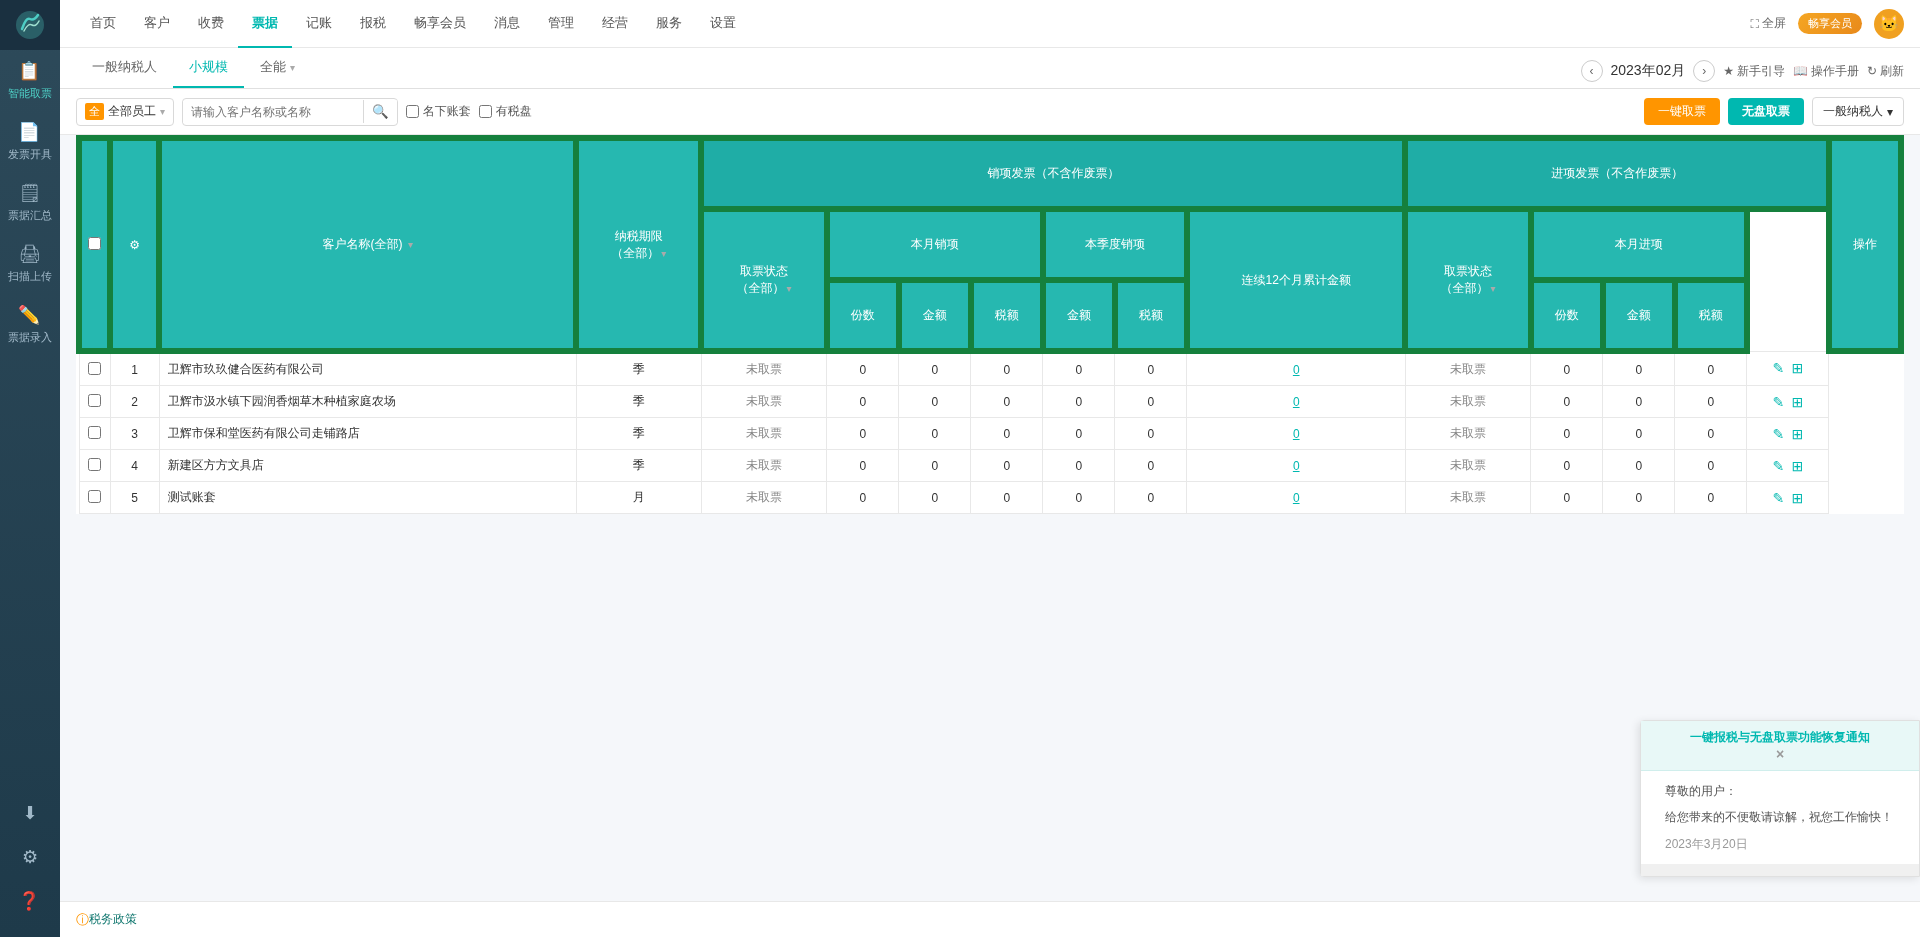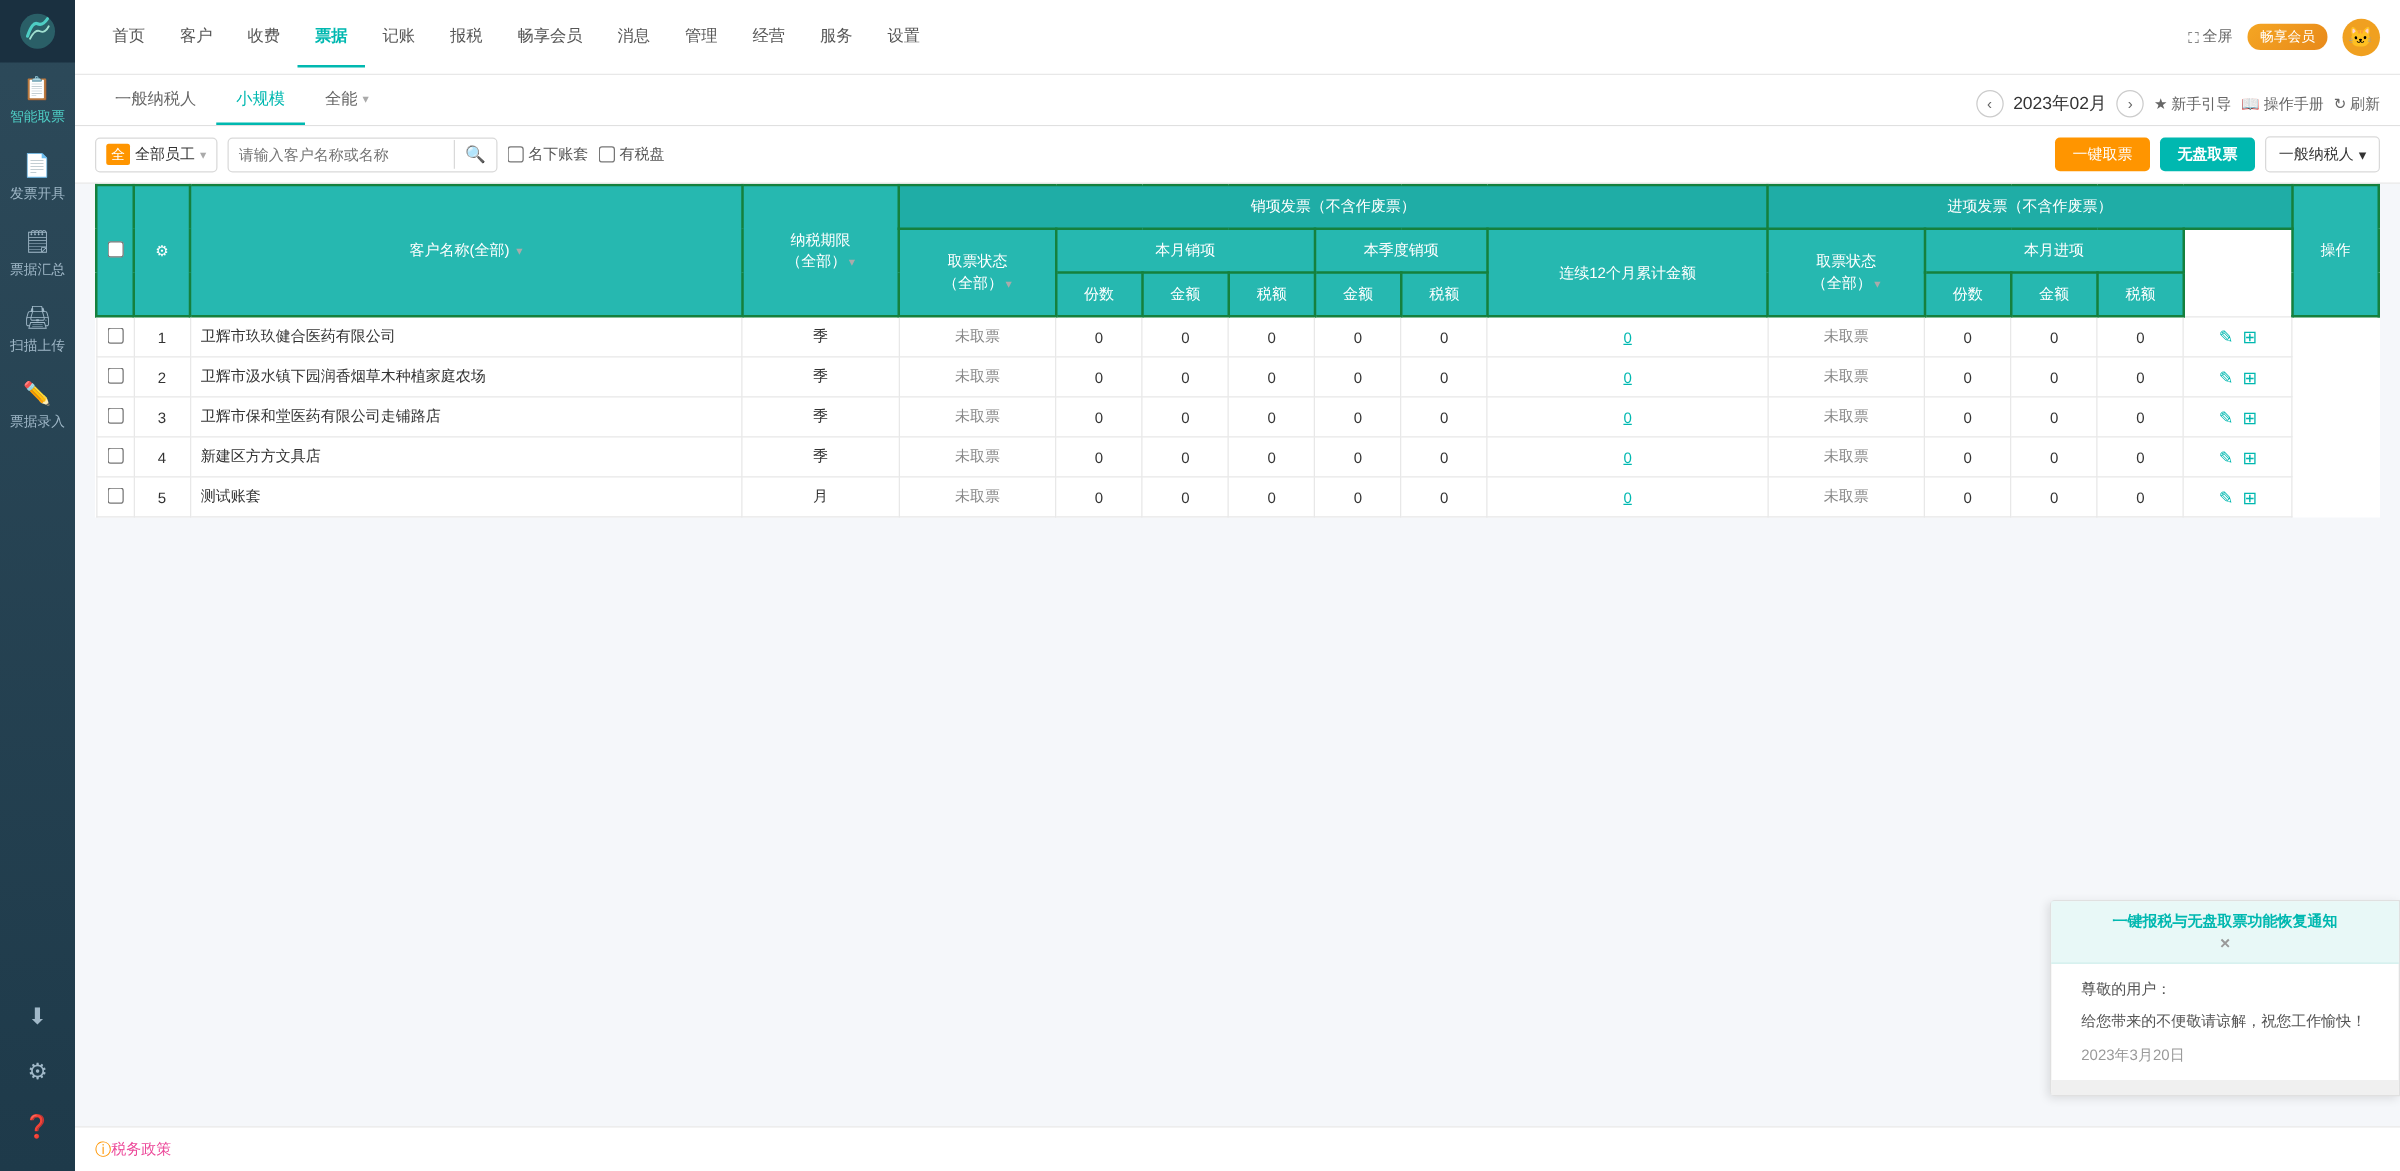--- a/index.html
+++ b/index.html
@@ -61,21 +61,21 @@
     
     .main-area {
       flex: 1;
       display: flex;
       flex-direction: column;
       overflow: hidden;
     }
 
     
     .topnav {
-      height: 60px;
+      height: 48px;
       background: #fff;
       display: flex;
       align-items: center;
       padding: 0 16px;
       border-bottom: 1px solid #e8e8e8;
       flex-shrink: 0;
     }
     .topnav-items {
       display: flex;
       align-items: center;
@@ -314,23 +314,23 @@
     }
     .data-table {
       width: 100%;
       border-collapse: collapse;
       background: #fff;
       font-size: 12px;
     }
     .data-table th {
       background: #26b8b0;
       color: #fff;
-      padding: 8px 6px;
+      padding: 24px 6px;
       text-align: center;
-      border: 2px solid #15803d;
+      border: 6px solid #15803d;
       white-space: nowrap;
       font-weight: normal;
     }
     .data-table th.header-group {
       background: #1fada6;
       font-weight: 500;
     }
     .data-table td {
       padding: 7px 6px;
       text-align: center;
@@ -393,21 +393,21 @@
     .bottom-bar {
       height: 36px;
       background: #fff;
       border-top: 1px solid #e8e8e8;
       display: flex;
       align-items: center;
       padding: 0 16px;
       flex-shrink: 0;
     }
     .bottom-tax-link {
-      color: #ec4899;
+      color: #0f766e;
       font-size: 12px;
       cursor: pointer;
       display: flex;
       align-items: flex-start;
       gap: 4px;
     }
 
     .filter-icon { color: #aaa; font-size: 10px; margin-left: 2px; cursor: pointer; }
   </style>
 </head>

